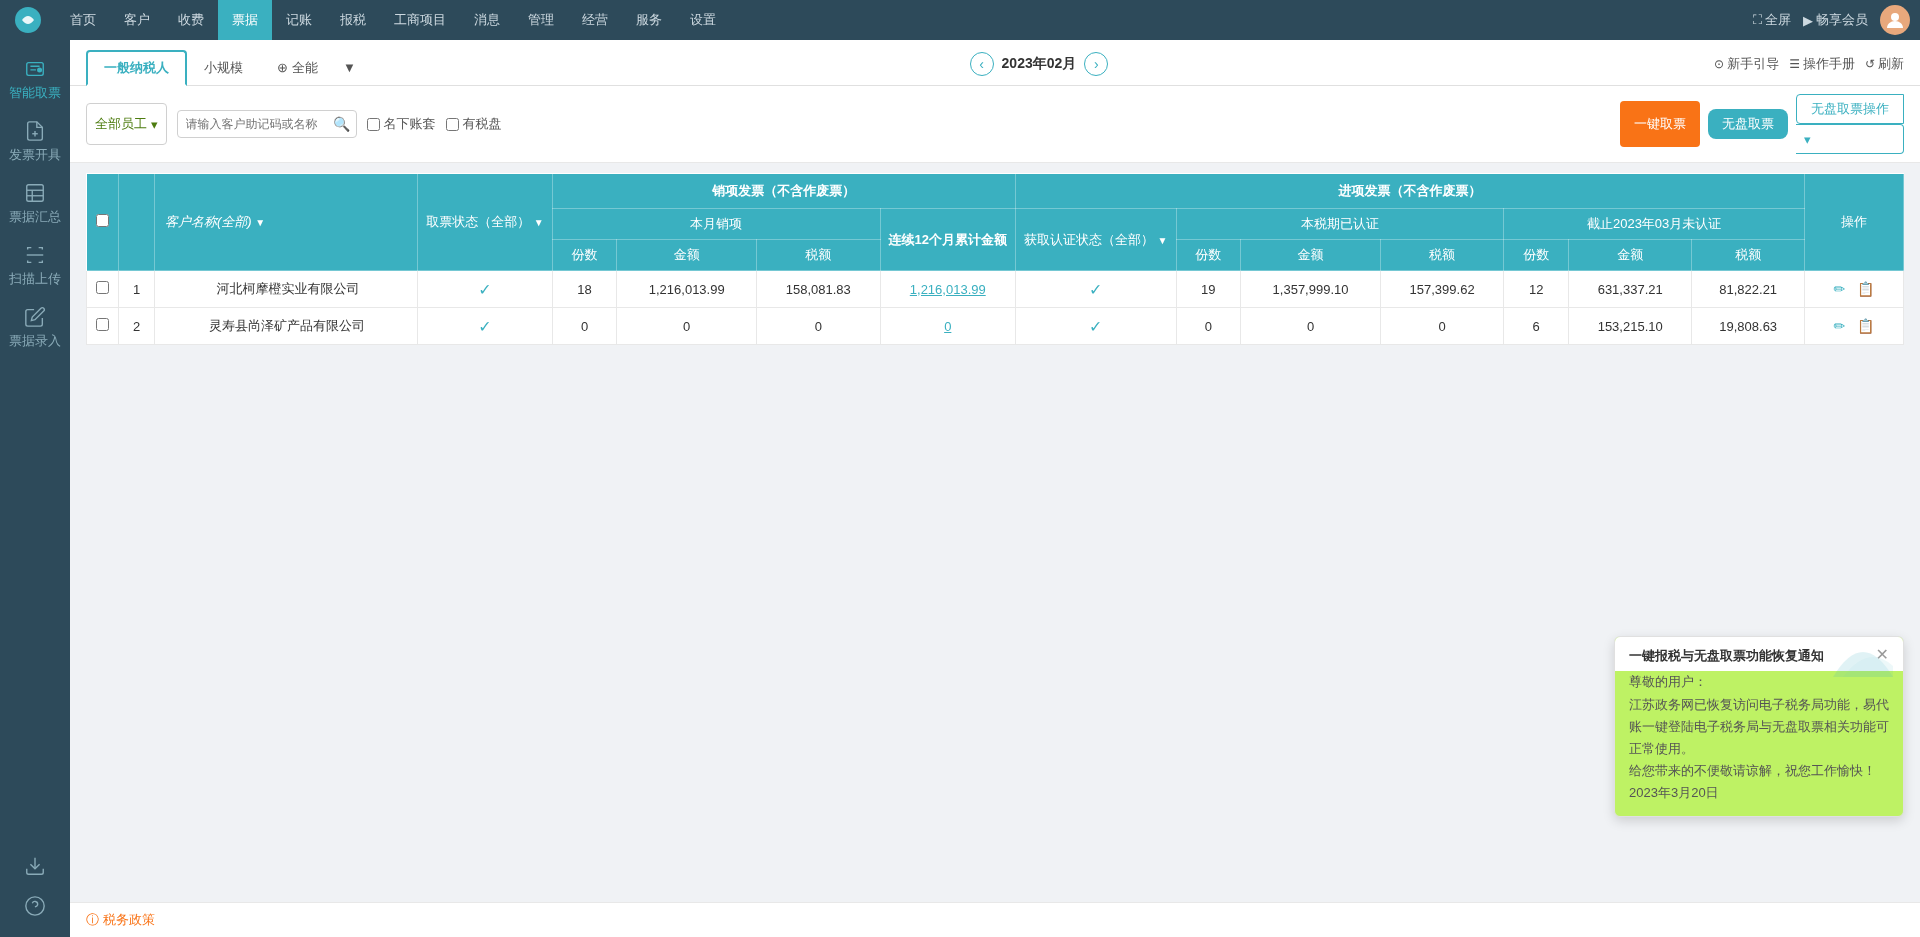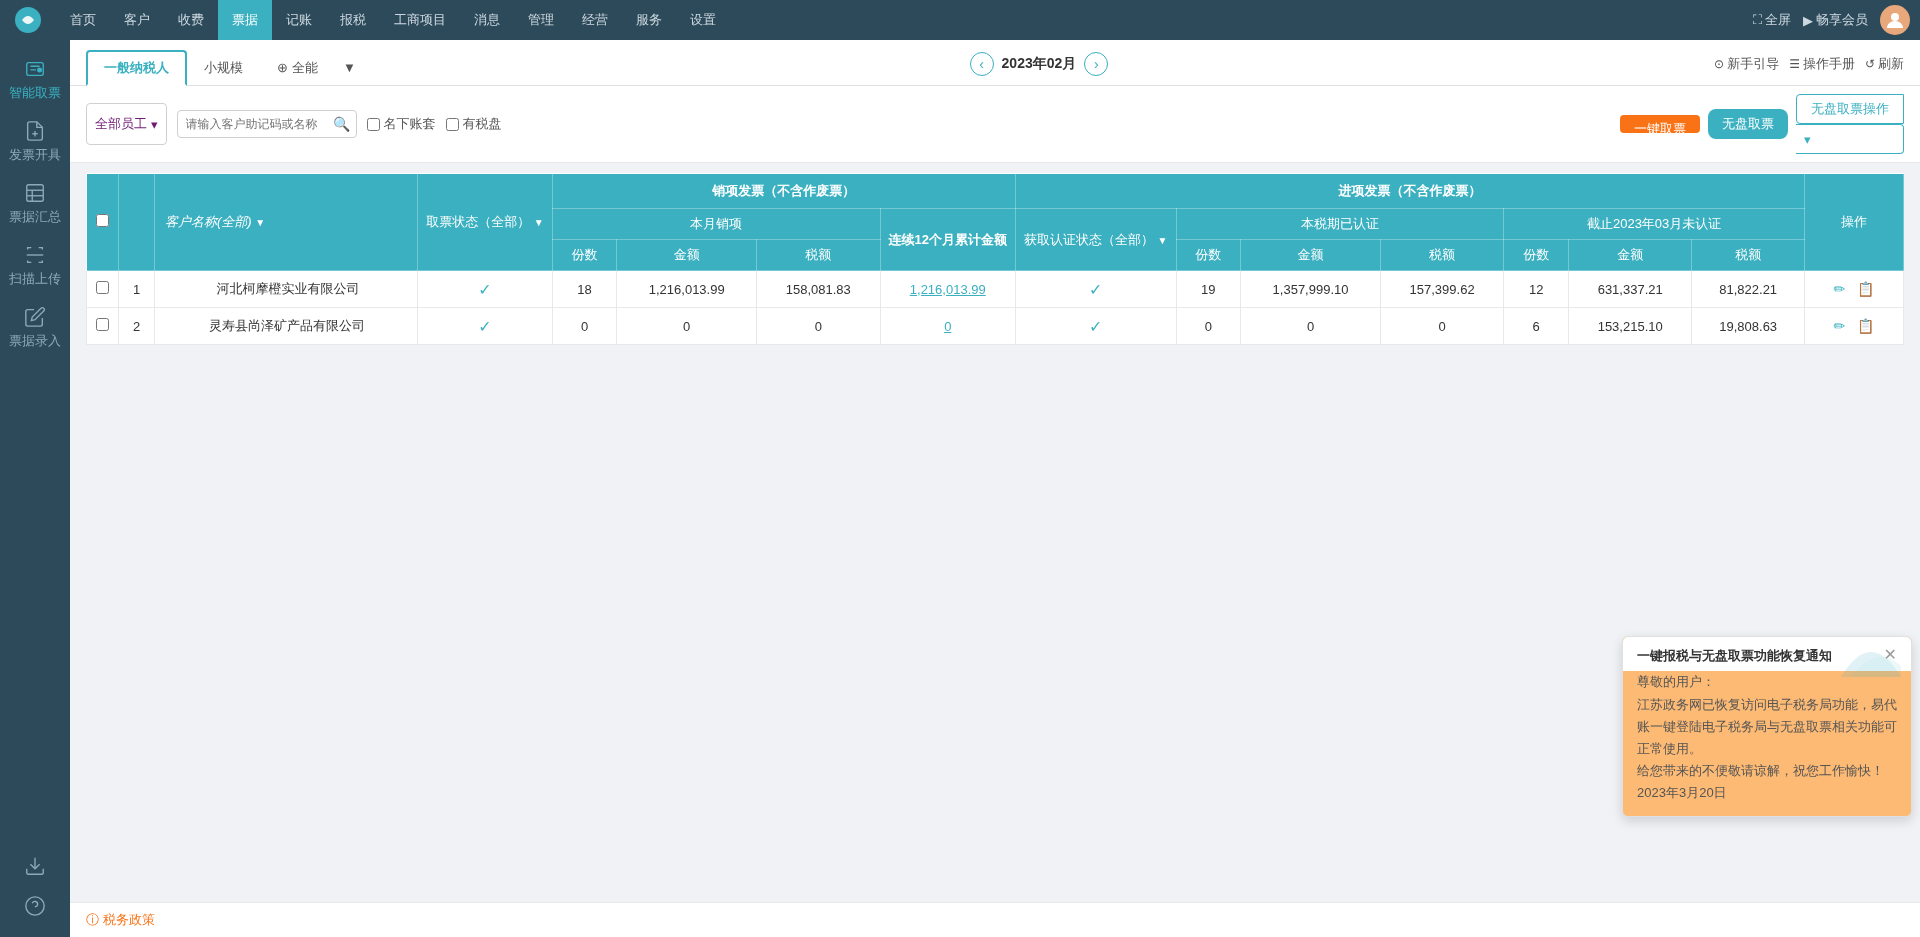--- a/index.html
+++ b/index.html
@@ -135,21 +135,21 @@
       flex-shrink: 0;
     }
     .toolbar-right { margin-left: auto; display: flex; gap: 8px; align-items: center; }
     .select-box {
       display: flex; align-items: center; gap: 4px;
       border: 1px solid #d0d0d0;
       border-radius: 4px;
       padding: 20px 8px;
       cursor: pointer;
       font-size: 12px;
-      color: #701a75;
+      color: #4d7c0f;
       background: #fff;
       height: 28px;
     }
     .search-input {
       border: 1px solid #d0d0d0;
       border-radius: 4px;
       padding: 3px 28px 3px 8px;
       font-size: 12px;
       height: 28px;
       width: 180px;
@@ -162,21 +162,21 @@
     .checkbox-label input { cursor: pointer; }
     .btn-orange {
       background: #f97316;
       color: #fff;
       border: none;
       border-radius: 4px;
       padding: 5px 14px;
       font-size: 13px;
       cursor: pointer;
       white-space: nowrap;
-      height: 18px;
+      height: 46px;
     }
     .btn-teal {
       background: #3ab0c0;
       color: #fff;
       border: none;
       border-radius: 8px;
       padding: 5px 14px;
       font-size: 13px;
       cursor: pointer;
       white-space: nowrap;
@@ -255,23 +255,23 @@
       display: flex;
       align-items: center;
       flex-shrink: 0;
     }
     .tax-policy { color: #f97316; font-size: 12px; cursor: pointer; display: flex; align-items: center; gap: 4px; }
 
     
     .notification-popup {
       position: fixed;
       bottom: 120px;
-      right: 8px;
+      right: 16px;
       width: 290px;
-      background: #fdba74;
+      background: #bef264;
       border: 1px solid #e0e0e0;
       border-radius: 6px;
       box-shadow: 0 4px 12px rgba(0,0,0,0.15);
       z-index: 100;
       overflow: hidden;
     }
     .notification-header {
       background: #fff;
       padding: 10px 14px 6px;
       display: flex;

